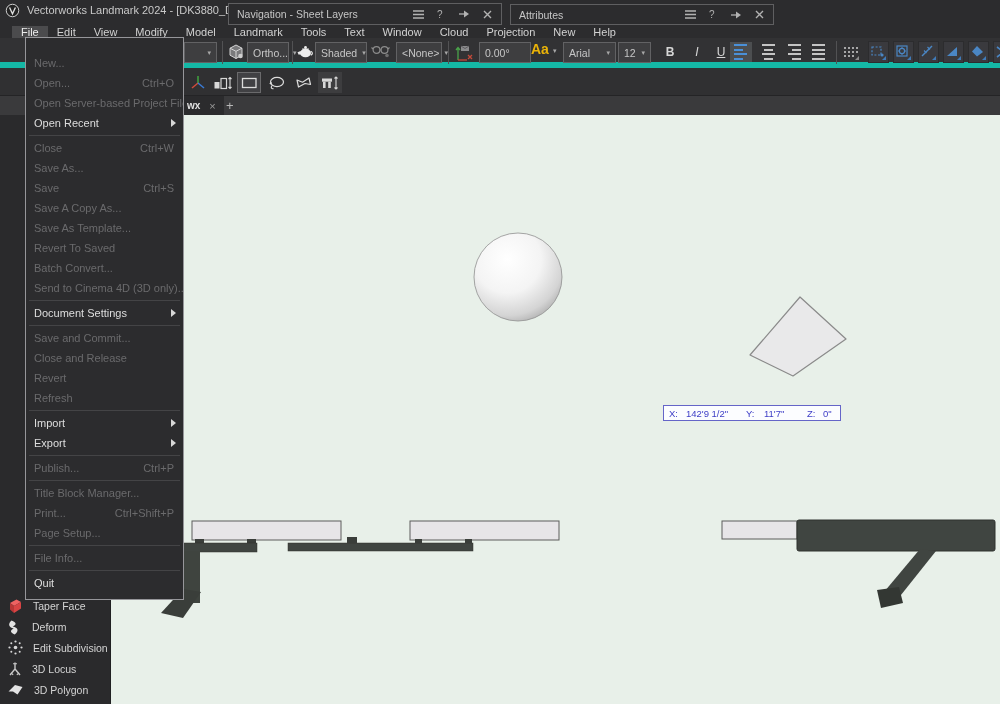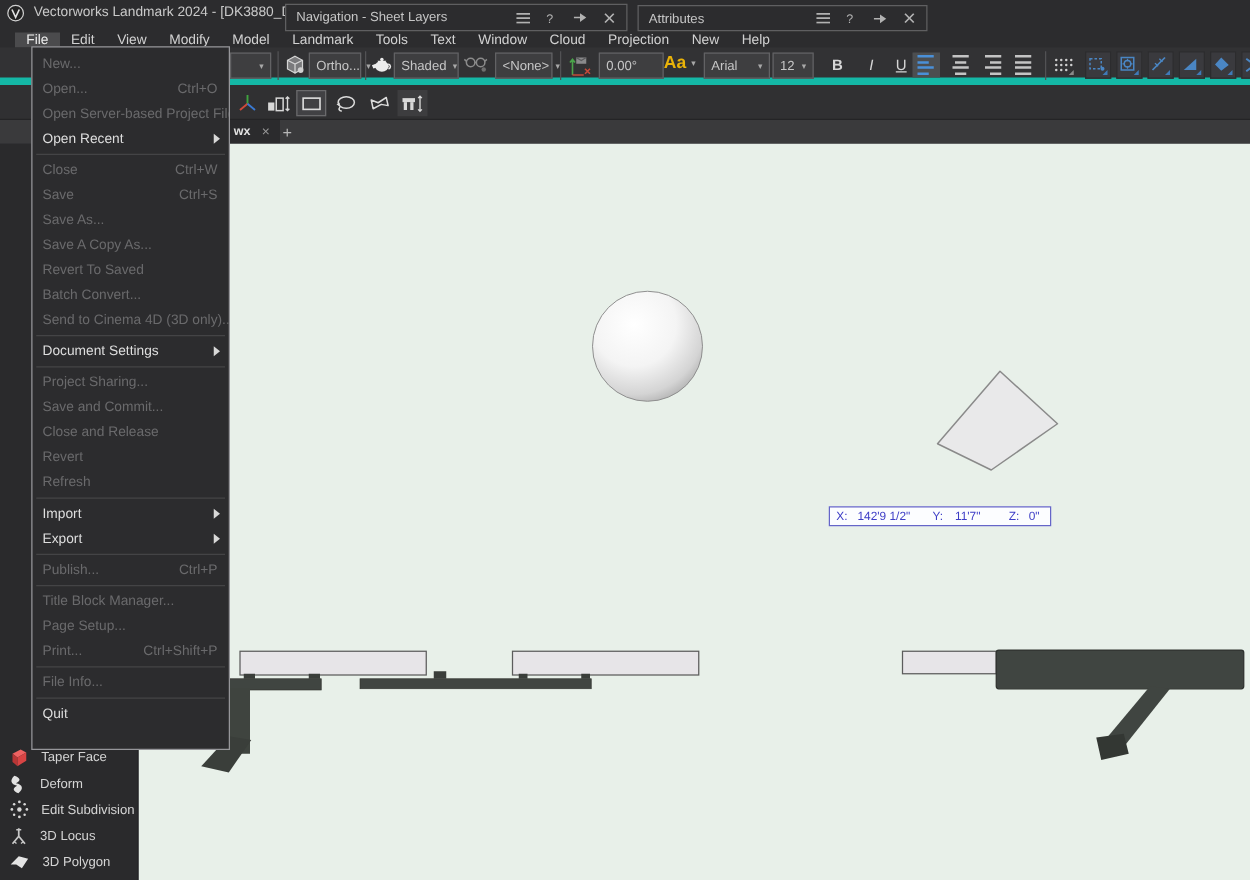--- a/index.html
+++ b/index.html
@@ -62,21 +62,21 @@
 
   
   .canvas{position:absolute;left:111px;top:115px;width:889px;height:589px;background:#e8f0e9}
   .canvas svg.shapes{position:absolute;left:0;top:0}
   .coordbar{position:absolute;left:552px;top:290px;width:178px;height:16px;background:#fcfdff;
             border:1px solid #6565c8;font-size:9.5px;color:#3d3dc6;white-space:nowrap}
   .coordbar span{position:absolute;top:2px}
 
   
   .file-menu{position:absolute;left:25px;top:37px;width:159px;height:563px;background:#2c2c2e;
-             border:1px solid #96969a;z-index:60;padding-top:3px;overflow:hidden}
+             border:1px solid #96969a;z-index:60;padding-top:15px;overflow:hidden}
   .menu-item{height:20px;display:flex;align-items:center;padding:0 6px 0 8px;font-size:11px;
              color:#dedede;white-space:nowrap}
   .menu-item.disabled{color:#6a6a6c}
   .menu-item .sc{margin-left:auto;padding-right:3px}
   .menu-item .sub{margin-left:auto;width:0;height:0;border-left:5px solid #d8d8d8;
                   border-top:4px solid transparent;border-bottom:4px solid transparent;margin-right:1px}
   .menu-sep{height:5px;display:flex;align-items:center}
   .menu-sep::before{content:"";flex:1;height:1px;background:#444446;margin:0 3px}
 
   .icn{display:inline-flex;align-items:center;justify-content:center}
@@ -131,21 +131,21 @@
             <path d="M5 1.5l5 3.5-5 3.5z" fill="#b2b2b2"></path>
           </svg>
         </span>
       <span class="icn">
           <svg width="9" height="9" viewBox="0 0 9 9">
             <path d="M1 1l7 7M8 1L1 8" stroke="#b2b2b2" stroke-width="1.4"></path>
           </svg>
         </span>
     </span>
   </div>
-  <div class="panel" style="left:510px;top:4px;width:232px;height:21px">
+  <div class="panel" style="left:510px;top:4px;width:264px;height:21px">
     <span class="ttl">Attributes</span>
     <span class="pics">
       <span class="icn">
           <svg width="11" height="9" viewBox="0 0 11 9">
             <path d="M0 1h11M0 4.5h11M0 8h11" stroke="#b2b2b2" stroke-width="1.4"></path>
           </svg>
         </span>
       <span class="icn">
           <svg width="9" height="11" viewBox="0 0 9 11">
             <text x="0" y="9" fill="#b2b2b2" font-size="10" font-family="Liberation Sans,sans-serif">?</text>
@@ -501,48 +501,48 @@
       <div class="menu-item">
         <span>Open Recent</span>
         <span class="sub"></span>
       </div>
       <div class="menu-sep"></div>
       <div class="menu-item disabled">
         <span>Close</span>
         <span class="sc">Ctrl+W</span>
       </div>
       <div class="menu-item disabled">
+        <span>Save As...</span>
+      </div>
+      <div class="menu-item disabled">
         <span>Save</span>
         <span class="sc">Ctrl+S</span>
       </div>
       <div class="menu-item disabled">
-        <span>Save As...</span>
-      </div>
-      <div class="menu-item disabled">
         <span>Save A Copy As...</span>
+      </div>
+      <div class="menu-item disabled">
+        <span>Save As Template...</span>
       </div>
       <div class="menu-item disabled">
         <span>Revert To Saved</span>
       </div>
       <div class="menu-item disabled">
         <span>Batch Convert...</span>
       </div>
       <div class="menu-item disabled">
         <span>Send to Cinema 4D (3D only)...</span>
       </div>
       <div class="menu-sep"></div>
       <div class="menu-item">
         <span>Document Settings</span>
         <span class="sub"></span>
       </div>
       <div class="menu-sep"></div>
       <div class="menu-item disabled">
-        <span>Project Sharing...</span>
-      </div>
-      <div class="menu-item disabled">
         <span>Save and Commit...</span>
       </div>
       <div class="menu-item disabled">
         <span>Close and Release</span>
       </div>
       <div class="menu-item disabled">
         <span>Revert</span>
       </div>
       <div class="menu-item disabled">
         <span>Refresh</span>
@@ -559,26 +559,26 @@
       <div class="menu-sep"></div>
       <div class="menu-item disabled">
         <span>Publish...</span>
         <span class="sc">Ctrl+P</span>
       </div>
       <div class="menu-sep"></div>
       <div class="menu-item disabled">
         <span>Title Block Manager...</span>
       </div>
       <div class="menu-item disabled">
-        <span>Page Setup...</span>
-      </div>
-      <div class="menu-item disabled">
         <span>Print...</span>
         <span class="sc">Ctrl+Shift+P</span>
       </div>
+      <div class="menu-item disabled">
+        <span>Page Setup...</span>
+      </div>
       <div class="menu-sep"></div>
       <div class="menu-item disabled">
         <span>File Info...</span>
       </div>
       <div class="menu-sep"></div>
       <div class="menu-item">
         <span>Quit</span>
       </div>
     </div>
 

